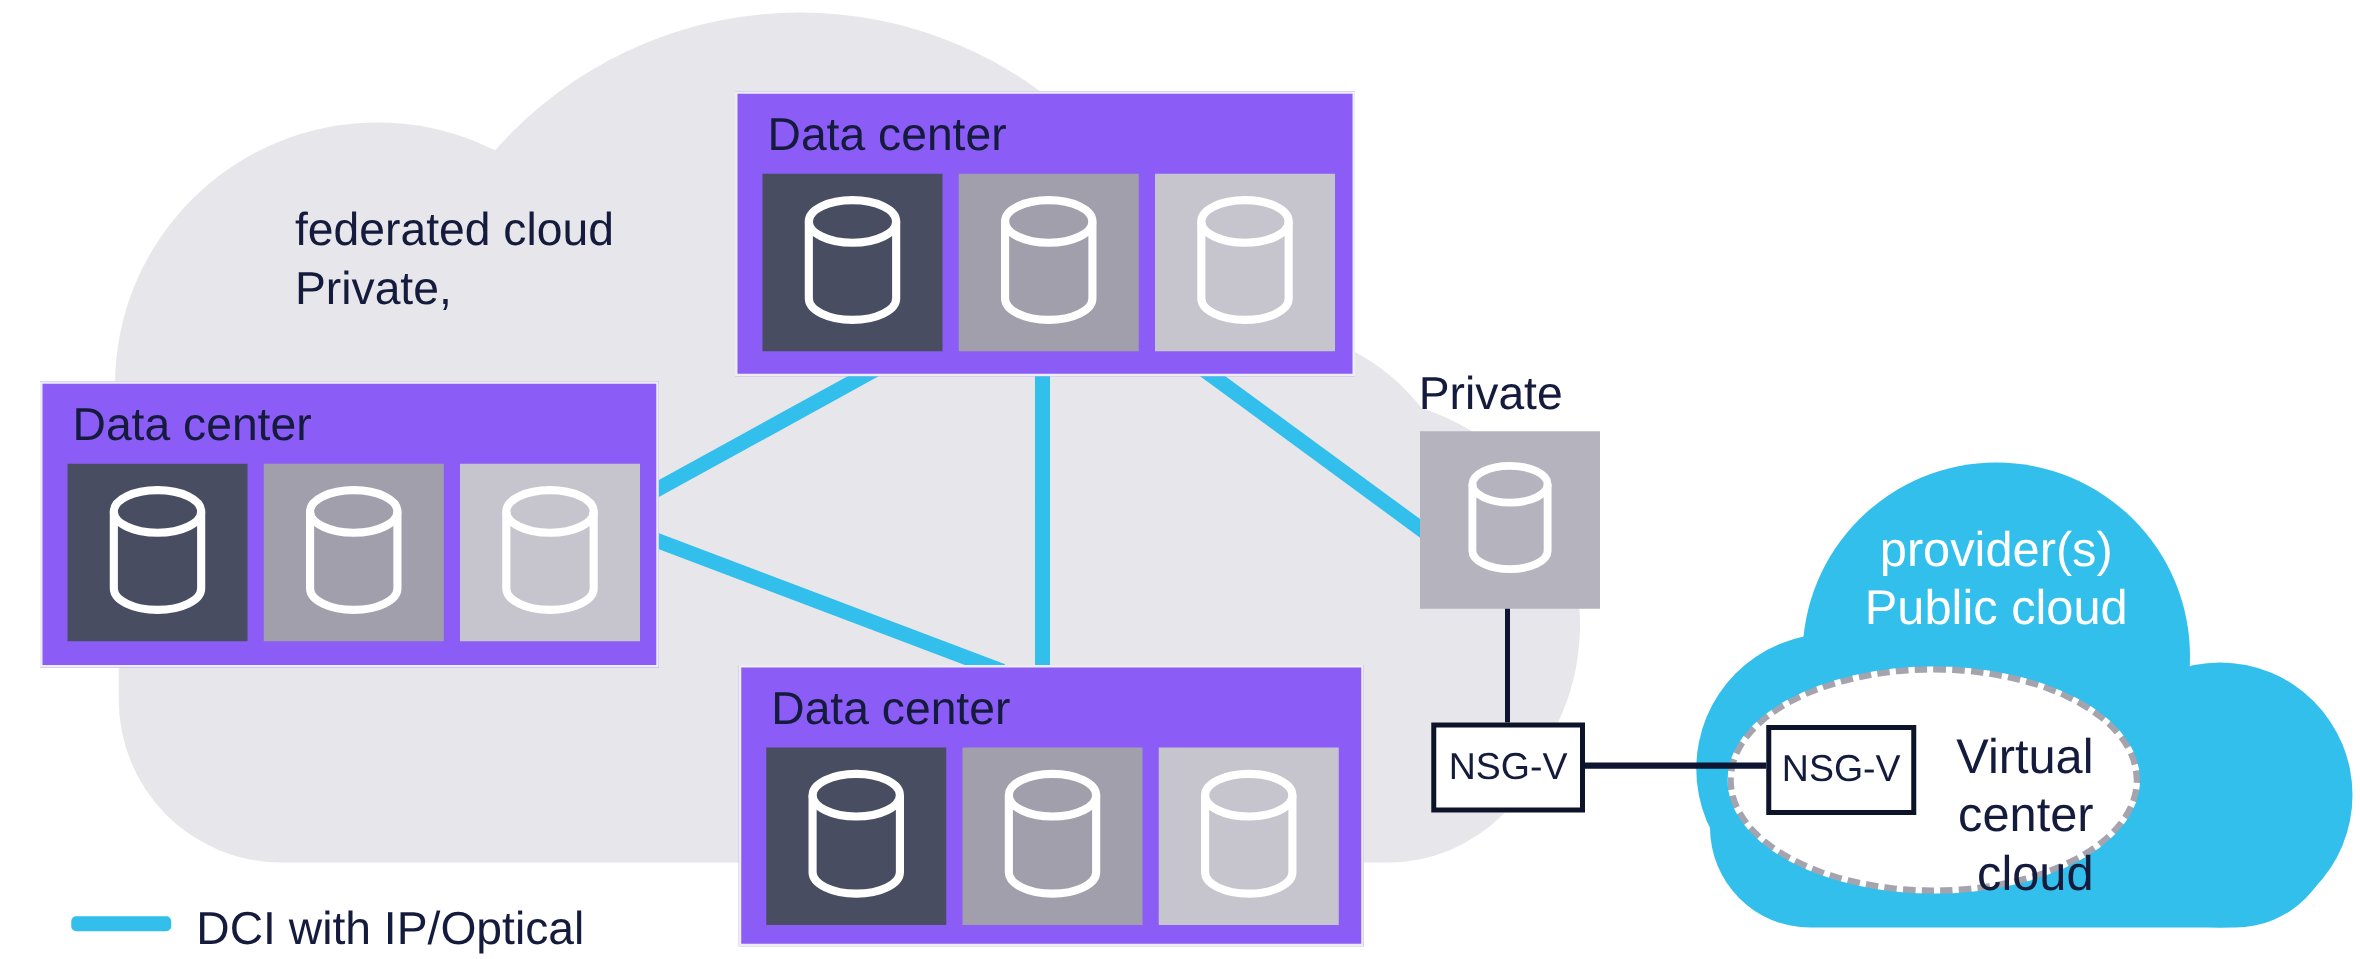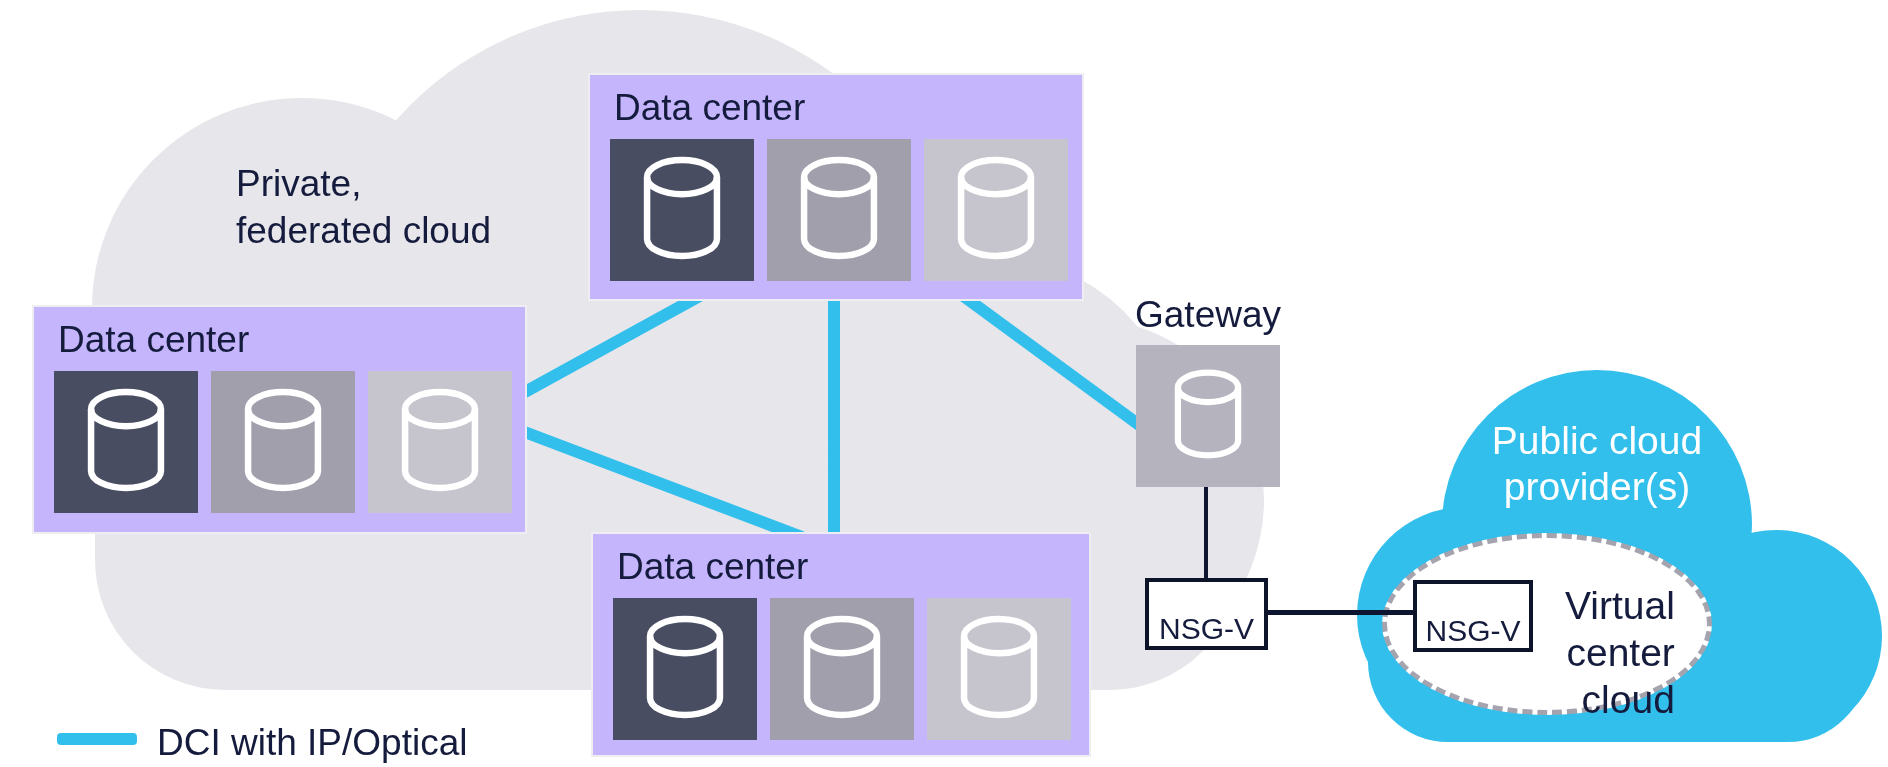--- a/index.html
+++ b/index.html
@@ -8,37 +8,37 @@
 
   
   .gblob{position:absolute;background:#e7e6eb;border-radius:50%;z-index:1;}
   .grect{position:absolute;background:#e7e6eb;border-radius:130px;z-index:1;}
 
   
   .dci{position:absolute;height:12px;background:#32bfec;z-index:2;transform-origin:0 6px;}
   .dci-v{position:absolute;width:12px;background:#32bfec;z-index:2;}
 
   
-  .dc-box{position:absolute;background:#c4b5fd;border:2px solid #ededf2;z-index:3;}
+  .dc-box{position:absolute;background:#8b5cf6;border:2px solid #ededf2;z-index:3;}
   .dc-title{position:absolute;left:24px;top:12px;font-size:37px;color:#141b3c;}
   .tile{position:absolute;top:64px;width:144px;height:142px;display:flex;align-items:center;justify-content:center;}
   .tile.t1{left:20px;background:#484d61;}
   .tile.t2{left:177px;background:#a09fab;}
   .tile.t3{left:334px;background:#c6c5cd;}
 
   
   .gw-label{position:absolute;left:1135px;top:294px;font-size:37px;z-index:3;}
   .gw-box{position:absolute;left:1136px;top:345px;width:144px;height:142px;background:#b5b3be;
           display:flex;align-items:center;justify-content:center;z-index:3;}
 
   
   .conn{position:absolute;background:#0e1530;z-index:4;}
 
   
-  .nsg{position:absolute;background:#ffffff;border:4px solid #0d1328;display:flex;align-items:flex-end;
+  .nsg{position:absolute;background:#ffffff;border:4px solid #0d1328;display:flex;align-items:center;
        justify-content:center;font-size:30px;color:#141b3c;z-index:5;box-sizing:border-box;}
 
   
   .bblob{position:absolute;background:#32bfec;border-radius:50%;z-index:2;}
   .brect{position:absolute;background:#32bfec;border-radius:80px;z-index:2;}
   .pc-label{position:absolute;left:1442px;top:418px;width:310px;text-align:center;color:#ffffff;
             font-size:39px;line-height:46px;z-index:3;}
   .vpc-ellipse{position:absolute;left:1382px;top:533px;width:330px;height:182px;background:#ffffff;
                border:5px dashed #a5a3ad;border-radius:50%;z-index:3;box-sizing:border-box;}
   .vpc-label{position:absolute;left:1565px;top:582px;font-size:39px;line-height:47px;color:#141b3c;z-index:4;text-align:right;}
@@ -54,22 +54,22 @@
 
 <div class="scene">
 
   <div class="gblob" style="left:315px;top:10px;width:650px;height:650px;"></div>
   <div class="gblob" style="left:92px;top:98px;width:420px;height:420px;"></div>
   <div class="grect" style="left:95px;top:335px;width:1145px;height:355px;"></div>
   <div class="gblob" style="left:900px;top:318px;width:364px;height:364px;"></div>
   <div class="gblob" style="left:825px;top:260px;width:350px;height:350px;"></div>
 
   <div class="private-label">
+    <div>federated cloud</div>
     <div>Private,</div>
-    <div>federated cloud</div>
   </div>
 
   <div class="dci" style="left:514px;top:392px;width:218px;transform:rotate(-28.79deg);"></div>
   <div class="dci" style="left:514px;top:422px;width:308px;transform:rotate(20.74deg);"></div>
   <div class="dci-v" style="left:828px;top:295px;height:240px;"></div>
   <div class="dci" style="left:962px;top:289px;width:224px;transform:rotate(36.26deg);"></div>
 
   <div class="dc-box" style="left:588px;top:73px;width:492px;height:224px;">
     <div class="dc-title">Data center</div>
     <div class="tile t1">
@@ -147,41 +147,41 @@
     <div class="tile t3">
       <span>
         <svg width="82" height="104" viewBox="0 0 100 128" fill="none">
           <ellipse cx="50" cy="26" rx="43" ry="21" stroke="#ffffff" stroke-width="8"></ellipse>
           <path d="M7 26 L7 102 A43 21 0 0 0 93 102 L93 26" stroke="#ffffff" stroke-width="8"></path>
         </svg>
       </span>
     </div>
   </div>
 
-  <div class="gw-label">Gateway</div>
+  <div class="gw-label">Private</div>
   <div class="gw-box">
     <span>
       <svg width="70" height="92" viewBox="0 0 100 128" fill="none">
         <ellipse cx="50" cy="26" rx="43" ry="21" stroke="#ffffff" stroke-width="9"></ellipse>
         <path d="M7 26 L7 102 A43 21 0 0 0 93 102 L93 26" stroke="#ffffff" stroke-width="9"></path>
       </svg>
     </span>
   </div>
 
   <div class="conn" style="left:1204px;top:487px;width:4px;height:93px;"></div>
   <div class="conn" style="left:1266px;top:610px;width:150px;height:5px;"></div>
 
   <div class="bblob" style="left:1442px;top:370px;width:310px;height:310px;"></div>
   <div class="bblob" style="left:1357px;top:507px;width:216px;height:216px;"></div>
   <div class="bblob" style="left:1670px;top:530px;width:212px;height:212px;"></div>
   <div class="brect" style="left:1368px;top:580px;width:500px;height:162px;"></div>
 
   <div class="pc-label">
+    <div>provider(s)</div>
     <div>Public cloud</div>
-    <div>provider(s)</div>
   </div>
 
   <div class="vpc-ellipse"></div>
   <div class="vpc-label">
     <div>Virtual</div>
     <div>center</div>
     <div>cloud</div>
   </div>
 
   <div class="nsg" style="left:1145px;top:578px;width:123px;height:72px;">

